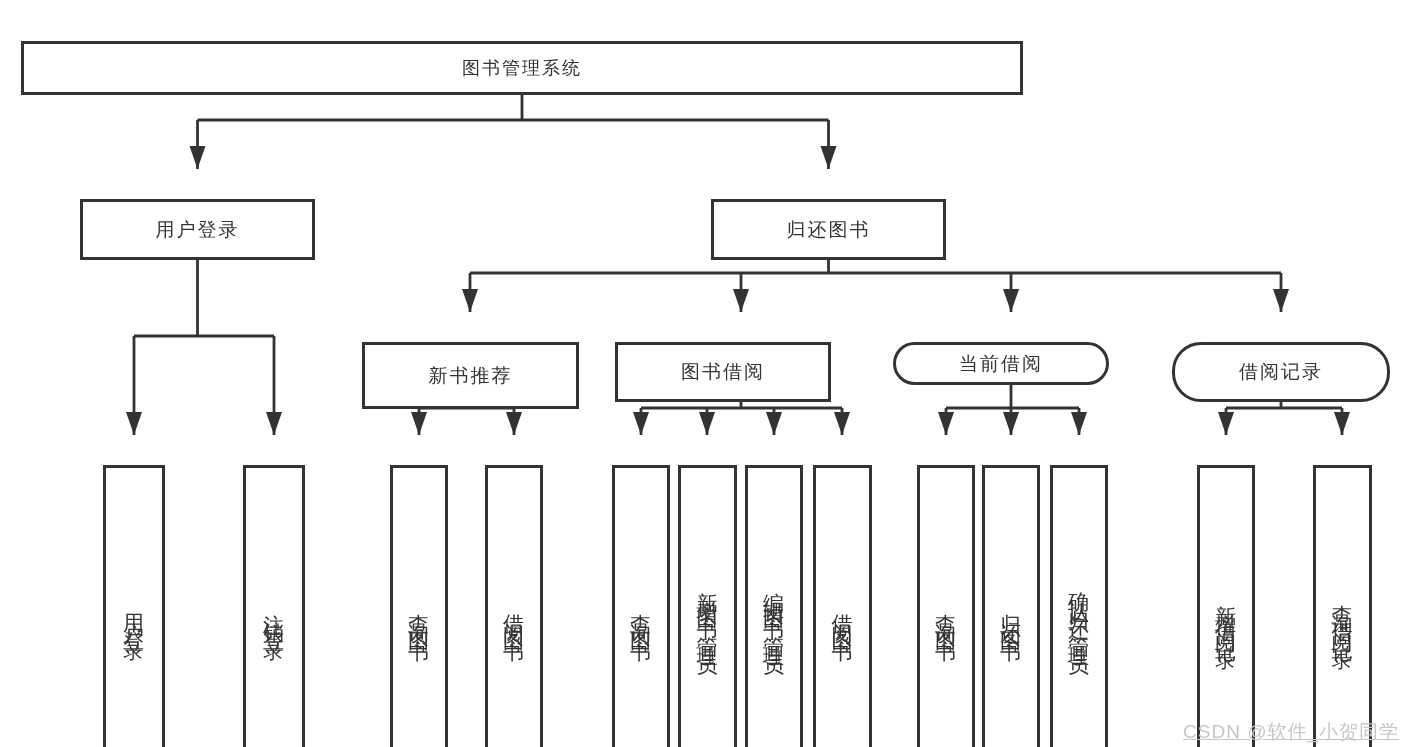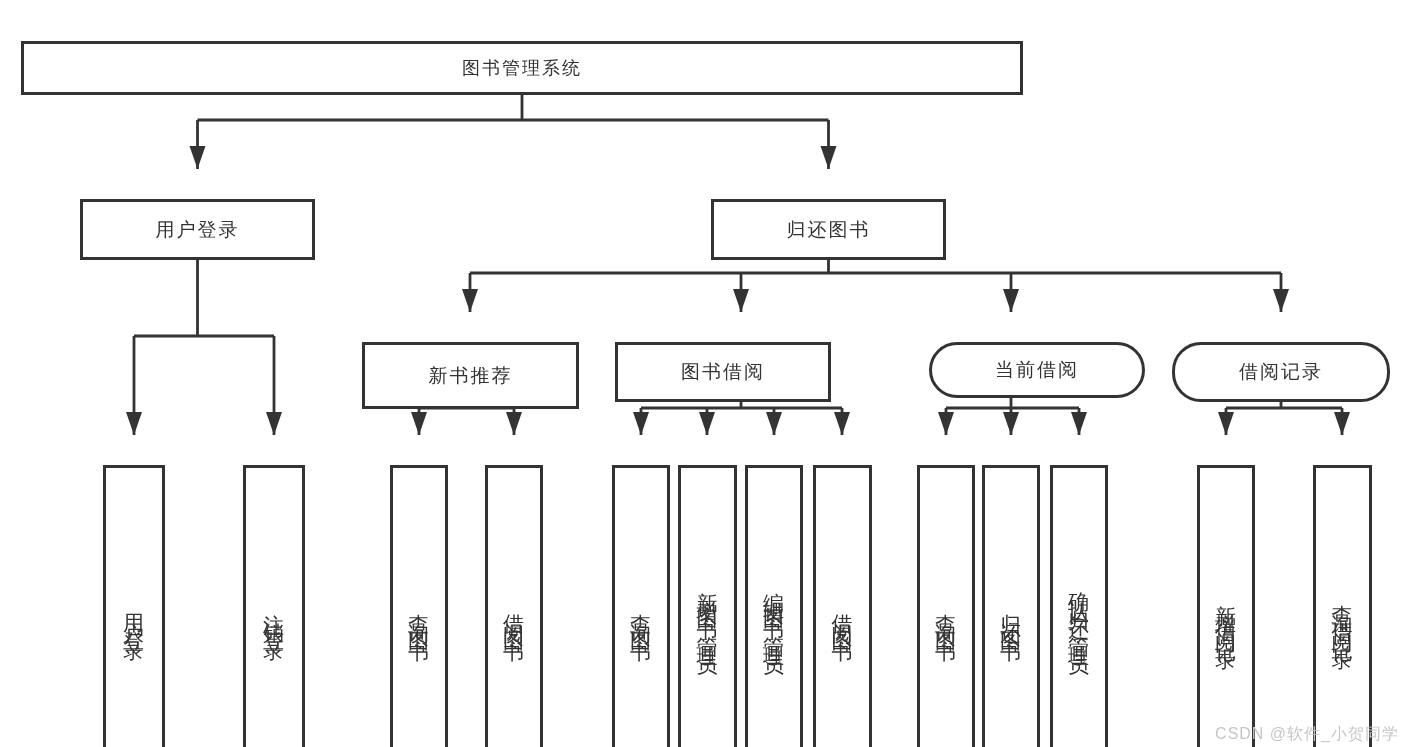--- a/index.html
+++ b/index.html
@@ -19,21 +19,21 @@
     margin-top:28px;
   }
   .h-box{font-size:19px;letter-spacing:2px;font-weight:500;}
   .root-box{font-size:18px;letter-spacing:2px;font-weight:500;}
   .leaf span{
     writing-mode:vertical-rl;text-orientation:mixed;
     font-size:21px;letter-spacing:9px;line-height:1.2;font-weight:500;
   }
   .watermark{
     position:absolute;right:6px;bottom:2px;z-index:5;
-    font-size:16px;color:var(--wm,#c6c6c6);letter-spacing:1px;
+    font-size:19px;color:var(--wm,#c6c6c6);letter-spacing:1px;text-decoration:underline;
   }
 </style>
 </head>
 <body>
 
 <div class="canvas" style="--line: #333333; --text: #333333; --wm: #c6c6c6;">
 
   <svg class="connectors" viewBox="0 0 1405 747">
     <defs>
       <marker id="arw" markerUnits="userSpaceOnUse" markerWidth="26" markerHeight="18" refX="23" refY="8" orient="auto">
@@ -70,21 +70,21 @@
     <line class="ar" x1="1342" y1="408" x2="1342" y2="435" marker-end="url(#arw)"></line>
   </svg>
 
   <div class="box root-box" style="left:21px;top:13px;width:1002px;height:54px;">图书管理系统</div>
 
   <div class="box h-box" style="left:80px;top:171px;width:235px;height:61px;">用户登录</div>
   <div class="box h-box" style="left:711px;top:171px;width:235px;height:61px;">归还图书</div>
 
   <div class="box h-box" style="left:362px;top:314px;width:217px;height:67px;">新书推荐</div>
   <div class="box h-box" style="left:615px;top:314px;width:216px;height:60px;">图书借阅</div>
-  <div class="box h-box" style="left:929px;top:314px;width:216px;height:56px;border-radius:30px;">当前借阅</div>
+  <div class="box h-box" style="left:893px;top:314px;width:216px;height:43px;border-radius:30px;">当前借阅</div>
   <div class="box h-box" style="left:1172px;top:314px;width:218px;height:60px;border-radius:29px;">借阅记录</div>
 
   <div class="box leaf" style="left:103px;top:437px;width:62px;height:300px;">
     <span>用户登录</span>
     </div>
   <div class="box leaf" style="left:243px;top:437px;width:62px;height:300px;">
     <span>注销登录</span>
     </div>
 
   <div class="box leaf" style="left:390px;top:437px;width:58px;height:300px;">

